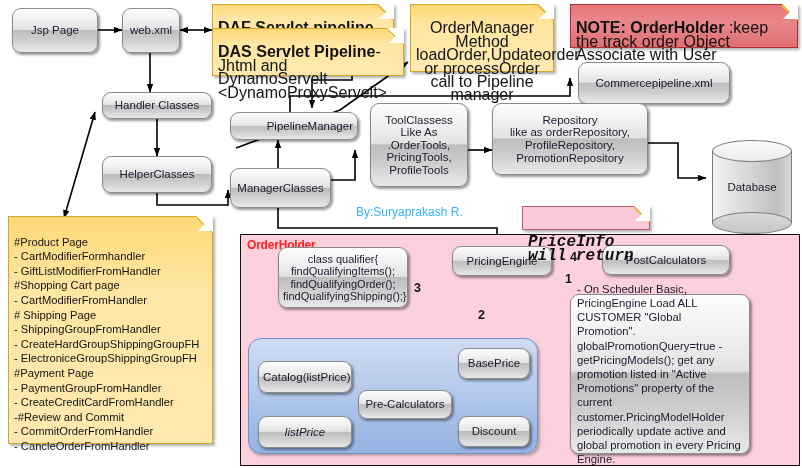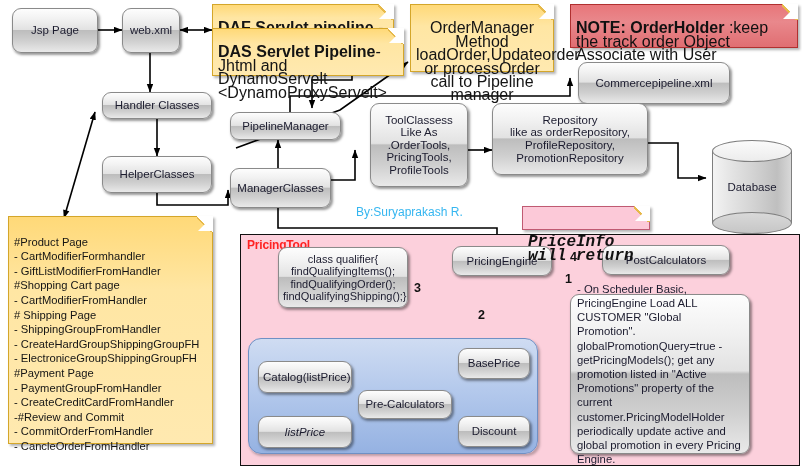--- a/index.html
+++ b/index.html
@@ -209,21 +209,21 @@
   </div>
 
   <div class="node" id="node-commerce-pipeline" style="left:578px; top:62px; width:152px; height:42px;">
     <span>Commercepipeline.xml</span>
   </div>
 
   <div class="node" id="node-handler-classes" style="left:102px; top:92px; width:110px; height:27px;">
     <span>Handler Classes</span>
   </div>
 
-  <div class="node" id="node-pipeline-manager" style="left:230px; top:112px; width:111px; height:28px;">
+  <div class="node" id="node-pipeline-manager" style="left:230px; top:112px; width:128px; height:28px;text-align:right;">
     <span>PipelineManager</span>
   </div>
 
   <div class="node" id="node-tool-classes" style="left:370px; top:103px; width:98px; height:84px;">
     <span>ToolClassess
 Like As
 .OrderTools,
 PricingTools,
 ProfileTools</span>
   </div>
@@ -268,21 +268,21 @@
 - ElectroniceGroupShippingGroupFH
 #Payment Page
 - PaymentGroupFromHandler
 - CreateCreditCardFromHandler
 -#Review and Commit
 - CommitOrderFromHandler
 - CancleOrderFromHandler</span>
   </div>
 
   <div id="pricing-tool-panel" style="left:240px; top:234px; width:560px; height:232px;">
-    <div id="pricing-tool-title">PricingTool</div>
+    <div id="pricing-tool-title">OrderHolder</div>
   </div>
 
   <div class="node" id="node-class-qualifier" style="left:278px; top:247px; width:130px; height:61px; font-size:11px; line-height:12.4px;">
     <span>class qualifier{
 findQualifyingItems();
 findQualifyingOrder();
 findQualifyingShipping();}</span>
   </div>
 
   <div class="node" id="node-pricing-engine" style="left:452px; top:246px; width:100px; height:30px;">

